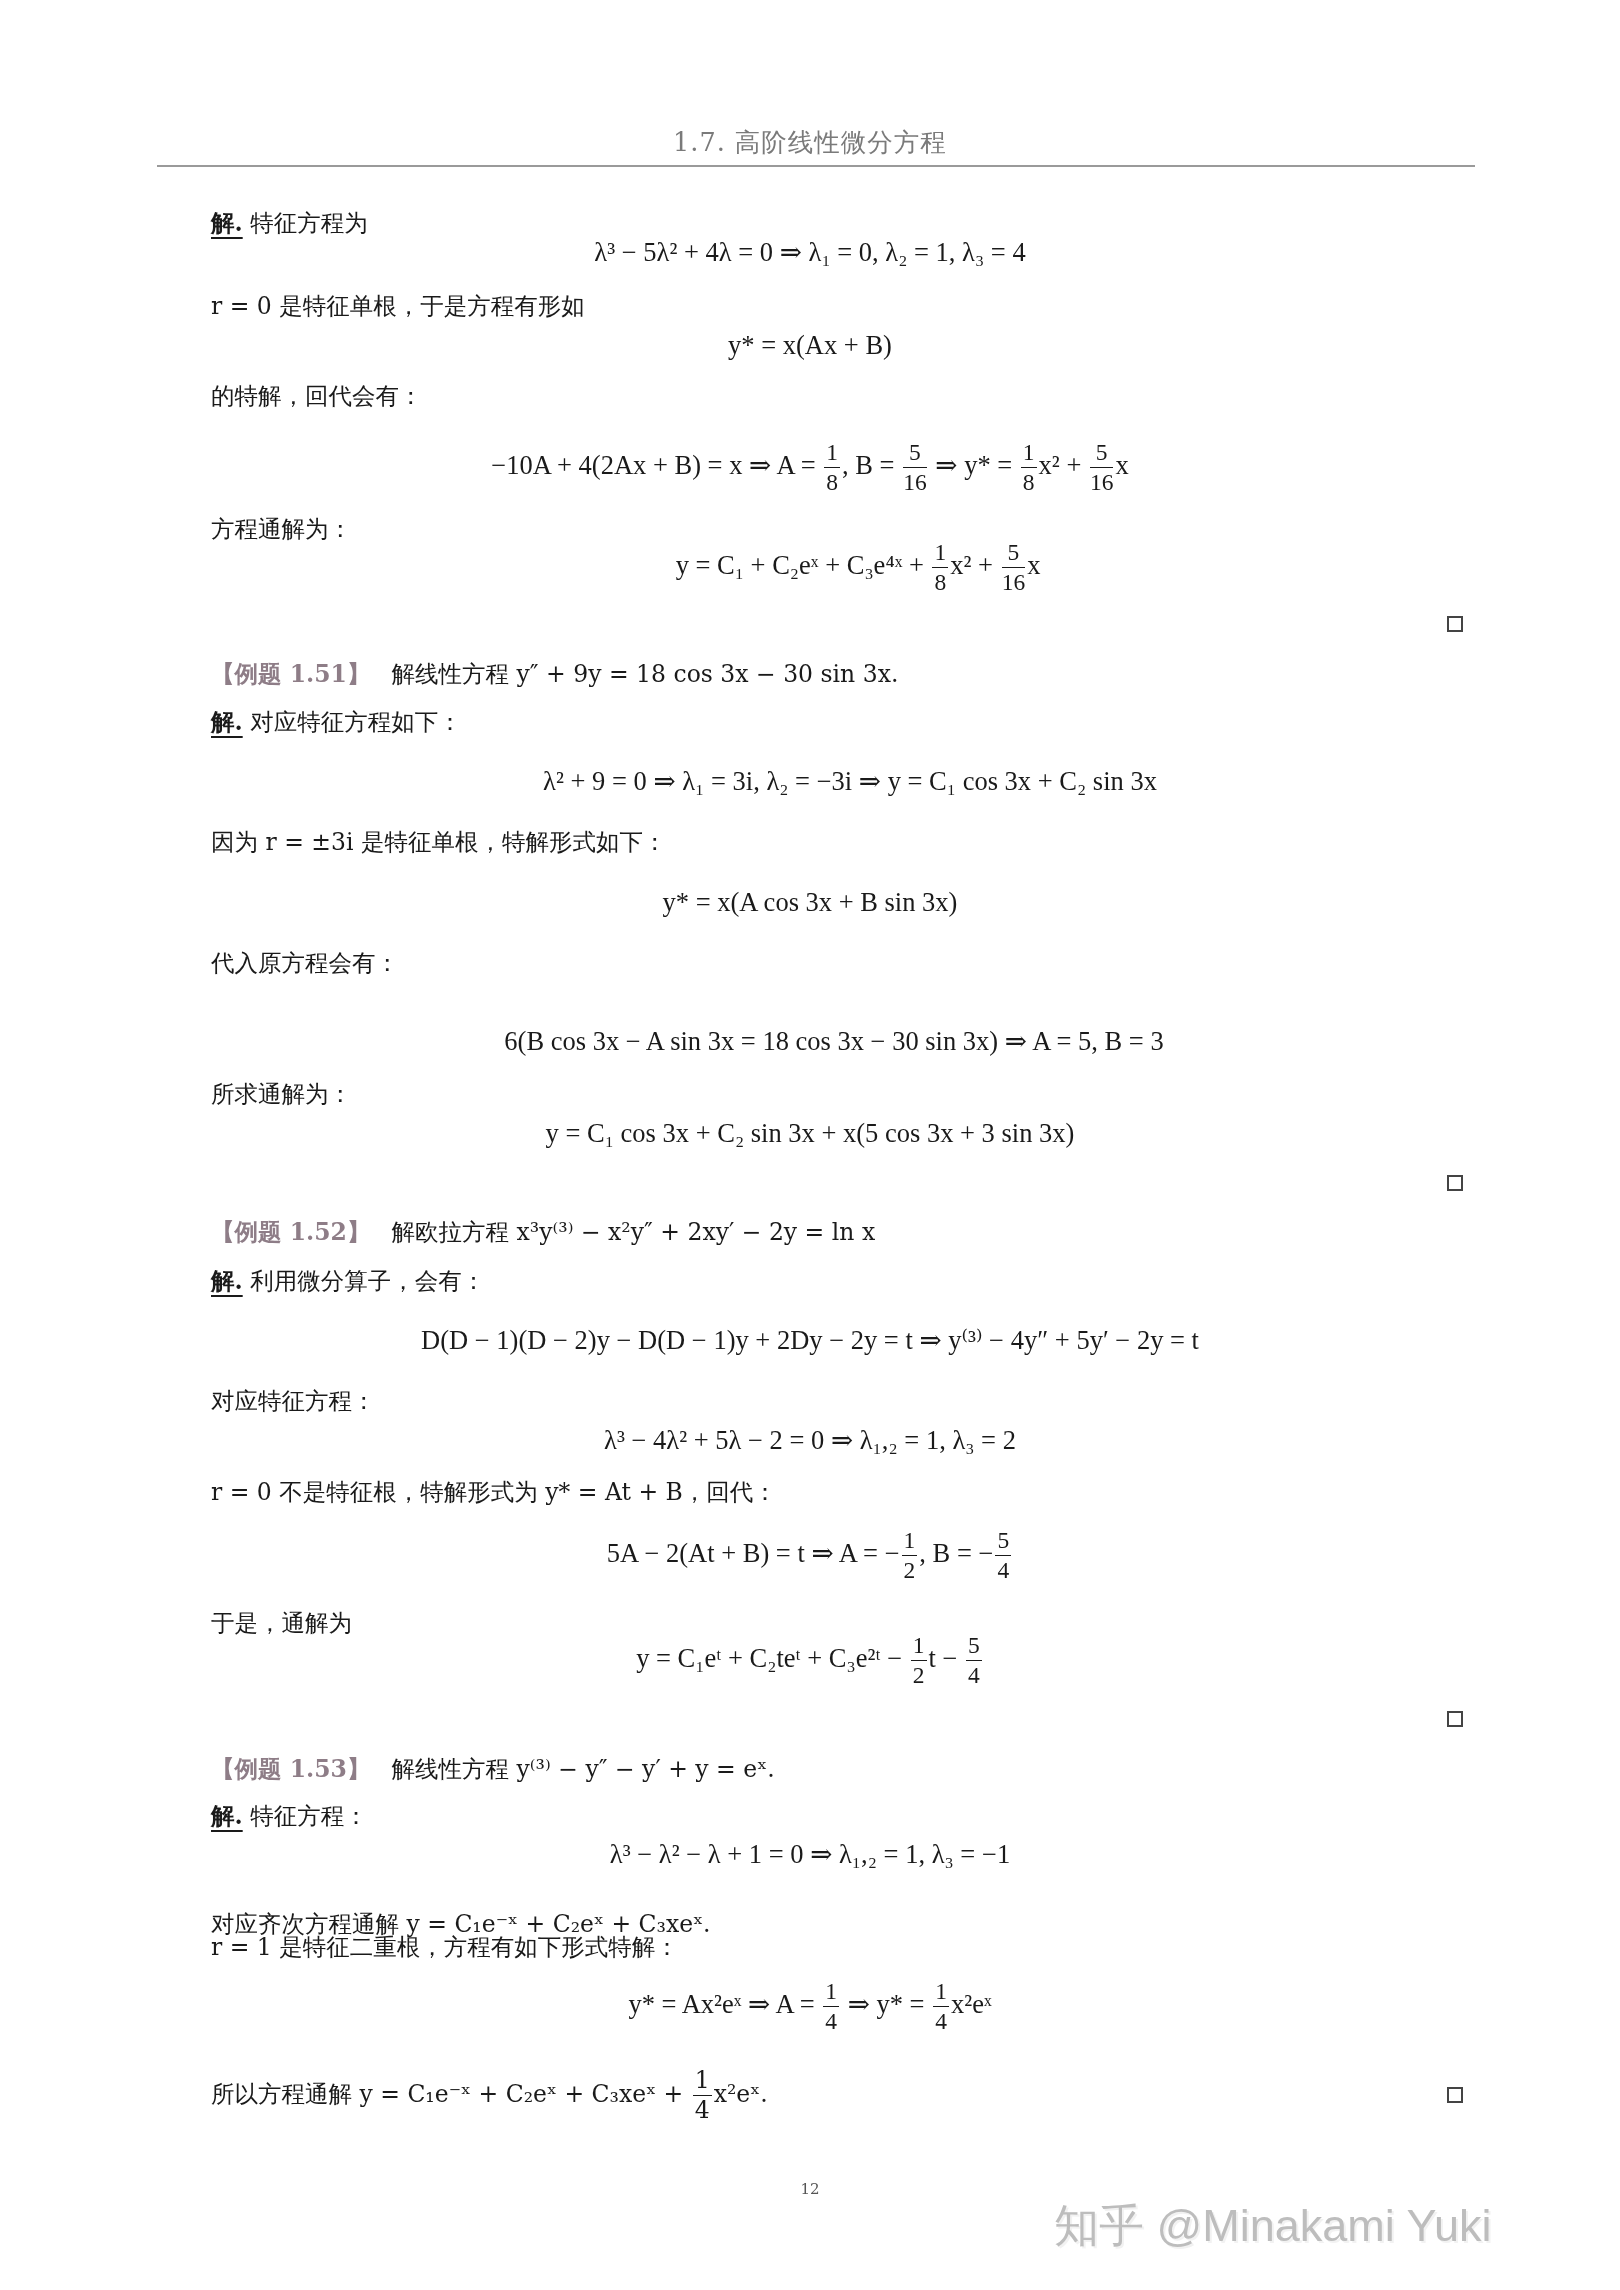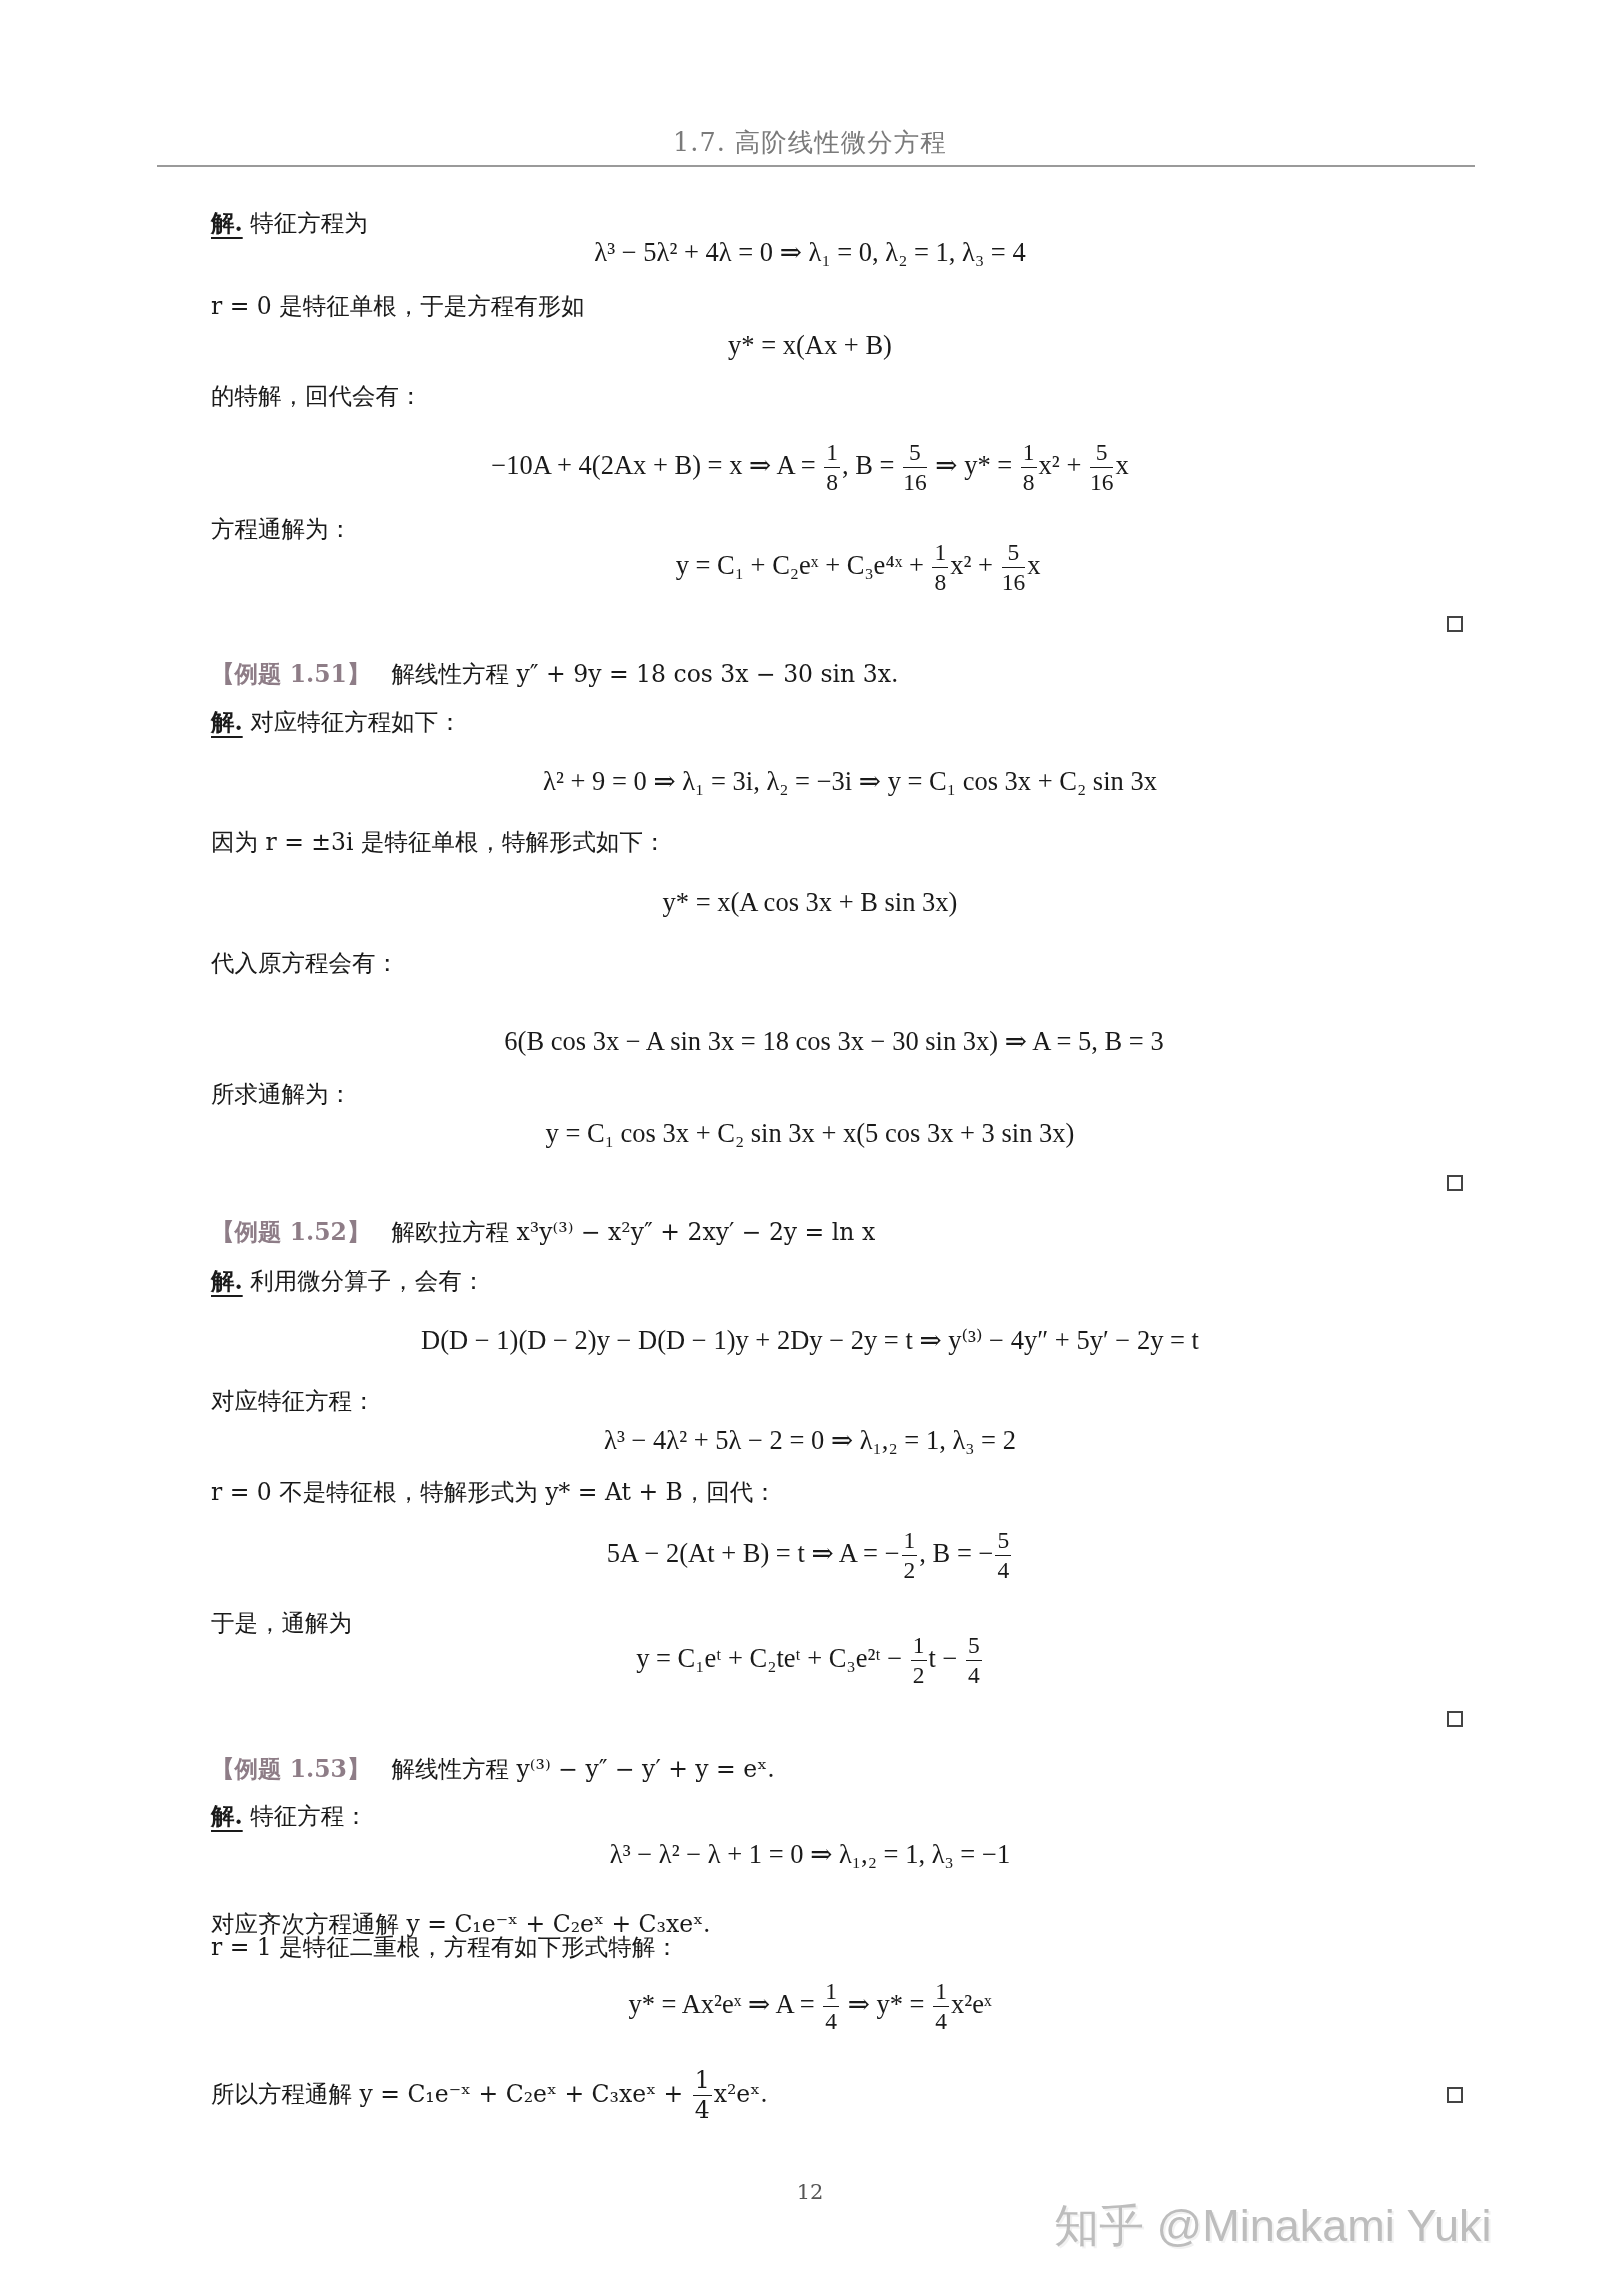--- a/index.html
+++ b/index.html
@@ -11,21 +11,21 @@
   .head-rule { left:157px; top:165px; width:1318px; height:2px; background:#9a9a9a; }
   .text { left:211px; font-size:23.5px; line-height:33px; }
   .eq { left:0; width:1620px; text-align:center; font-size:26.5px; line-height:39px;
         font-family:"Liberation Serif","DejaVu Serif",serif; }
   .sol-label { font-weight:bold; text-decoration:underline; text-underline-offset:5.9px; }
   .ex-label { color:#8e7d87; font-weight:bold; margin-right:13.7px; }
   .qed { left:1447px; width:15.7px; height:15.7px; border:2px solid #444; box-sizing:border-box; }
   .frac { display:inline-block; vertical-align:middle; text-align:center; line-height:1; margin:0 2px; }
   .frac .num { display:block; padding:0 2px 2.9px; border-bottom:1.5px solid #1a1a1a; font-size:23.5px; }
   .frac .den { display:block; padding-top:2.9px; font-size:23.5px; }
-  .pagenum { left:0; width:1620px; top:2180px; text-align:center; font-size:21px; color:#555; }
+  .pagenum { left:0; width:1620px; top:2180px; text-align:center; font-size:15px; color:#555; }
   .watermark { left:1054px; top:2196px; font-family:Liberation Sans, sans-serif;
                font-size:45px; color:#bdbdbd; text-shadow:2px 2px 0 #f2f2f2;text-align:center; }
 </style>
 </head>
 <body>
 
 <div class="abs running-head">1.7. 高阶线性微分方程</div>
 <div class="abs head-rule"></div>
 
 <div class="abs text" style="top:199px;margin-top:8px;">

